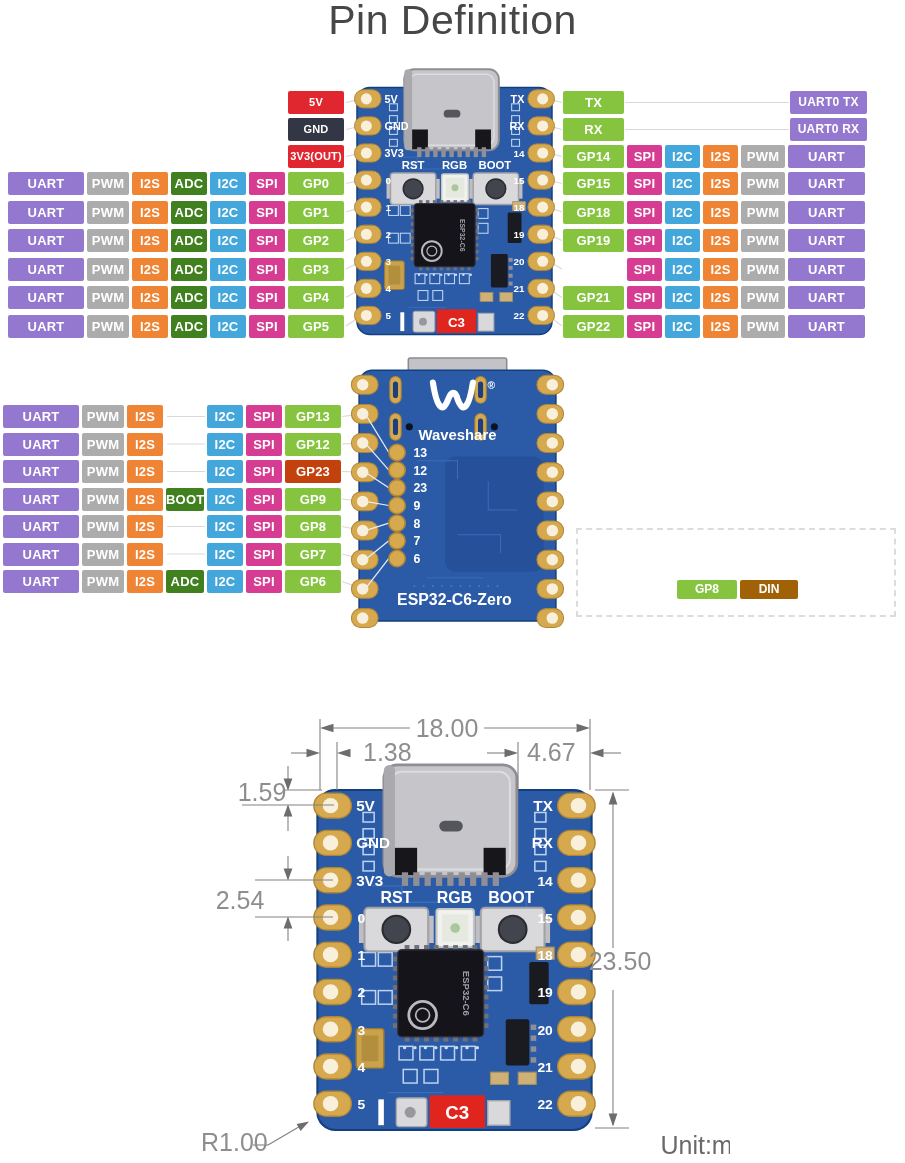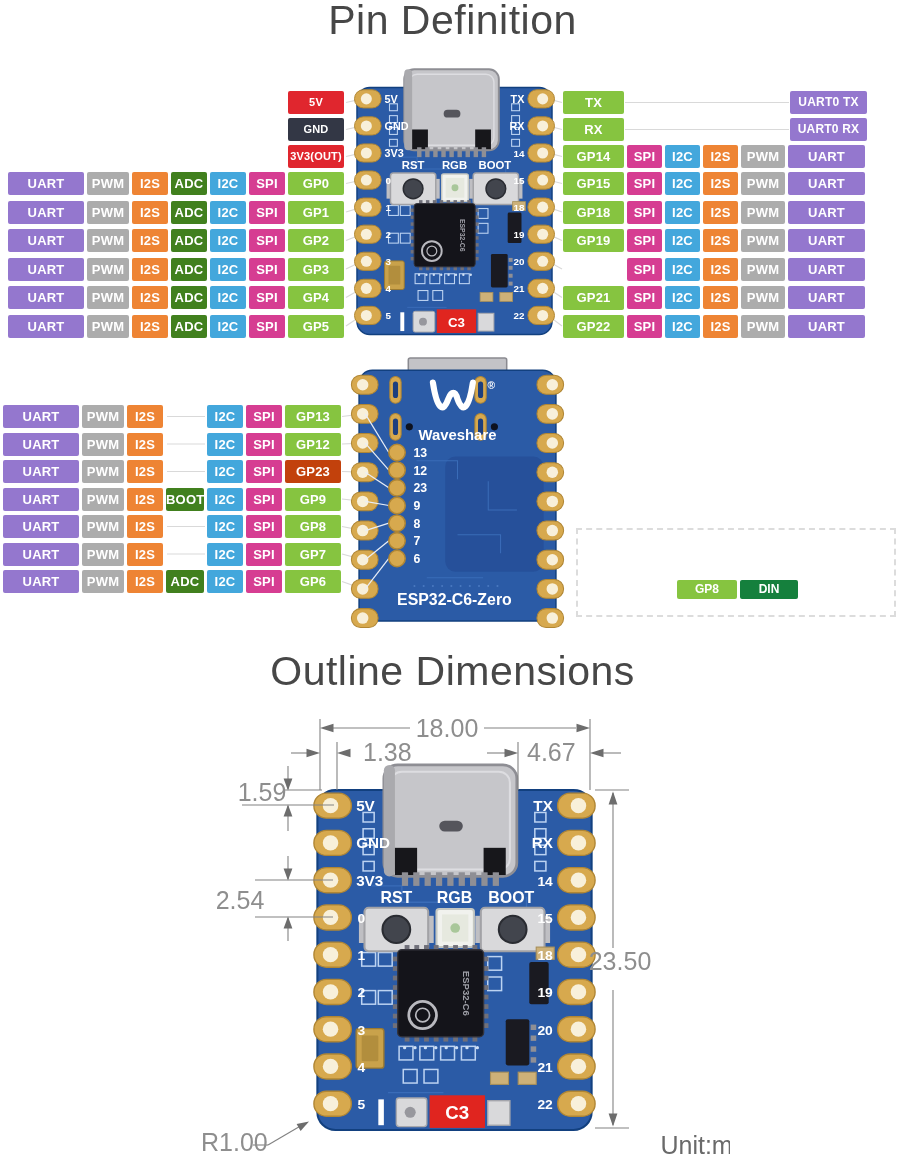--- a/index.html
+++ b/index.html
@@ -19,21 +19,20 @@
   .dim-text-dark{font-size:25px;fill:#6a6a6a}
   .dim-line{stroke:#828282;stroke-width:1.1;fill:none}
   .dim-arrow{fill:#6d6d6d;stroke:none}
 </style>
 </head>
 <body>
 
 <div class="page">
 
   <div class="big-title" style="top:-3px">Pin Definition</div>
-  <div class="big-title" style="top:648px">Outline Dimensions</div>
 
   <svg id="connector-underlay" style="position:absolute;left:0;top:0" width="905" height="1163">
       <line x1="346" y1="102.5" x2="362" y2="98.8" stroke="#d9d9d9" stroke-width="1.2"></line>
       <line x1="548" y1="98.8" x2="562" y2="102.5" stroke="#d9d9d9" stroke-width="1.2"></line>
       <line x1="346" y1="129.5" x2="362" y2="125.87" stroke="#d9d9d9" stroke-width="1.2"></line>
       <line x1="548" y1="125.87" x2="562" y2="129.5" stroke="#d9d9d9" stroke-width="1.2"></line>
       <line x1="346" y1="156.5" x2="362" y2="152.94" stroke="#d9d9d9" stroke-width="1.2"></line>
       <line x1="548" y1="152.94" x2="562" y2="156.5" stroke="#d9d9d9" stroke-width="1.2"></line>
       <line x1="346" y1="183.5" x2="362" y2="180.01" stroke="#d9d9d9" stroke-width="1.2"></line>
       <line x1="548" y1="180.01" x2="562" y2="183.5" stroke="#d9d9d9" stroke-width="1.2"></line>
@@ -670,21 +669,21 @@
       <div class="badge" style="left: 127px; top: 570px; width: 36px; height: 23px; line-height: 23px; background: rgb(238, 132, 52); font-size: 13px;">I2S</div>
       <div class="badge" style="left: 166px; top: 570px; width: 38px; height: 23px; line-height: 23px; background: rgb(65, 128, 30); font-size: 13px;">ADC</div>
       <div class="badge" style="left: 207px; top: 570px; width: 36px; height: 23px; line-height: 23px; background: rgb(67, 167, 220); font-size: 13px;">I2C</div>
       <div class="badge" style="left: 246px; top: 570px; width: 36px; height: 23px; line-height: 23px; background: rgb(214, 61, 146); font-size: 13px;">SPI</div>
       <div class="badge" style="left: 285px; top: 570px; width: 56px; height: 23px; line-height: 23px; background: rgb(134, 196, 64); font-size: 13px;">GP6</div>
     </div>
 
   <div class="ws-box">
     <div class="ws-pins" id="ws-pins">
         <div class="pin" style="background: rgb(134, 196, 64);">GP8</div>
-        <div class="pin" style="background: #15803d; width: 58px;">DIN</div>
+        <div class="pin" style="background: #a16207; width: 58px;">DIN</div>
       </div>
   </div>
 
   <svg style="position:absolute;left:170px;top:705px" width="560" height="458" viewBox="0 0 560 458">
     <g>
 
       <line class="dim-line" x1="150" y1="14" x2="150" y2="85"></line>
       <line class="dim-line" x1="420" y1="14" x2="420" y2="85"></line>
       <line class="dim-line" x1="163" y1="23" x2="240" y2="23"></line>
       <line class="dim-line" x1="314" y1="23" x2="406" y2="23"></line>

